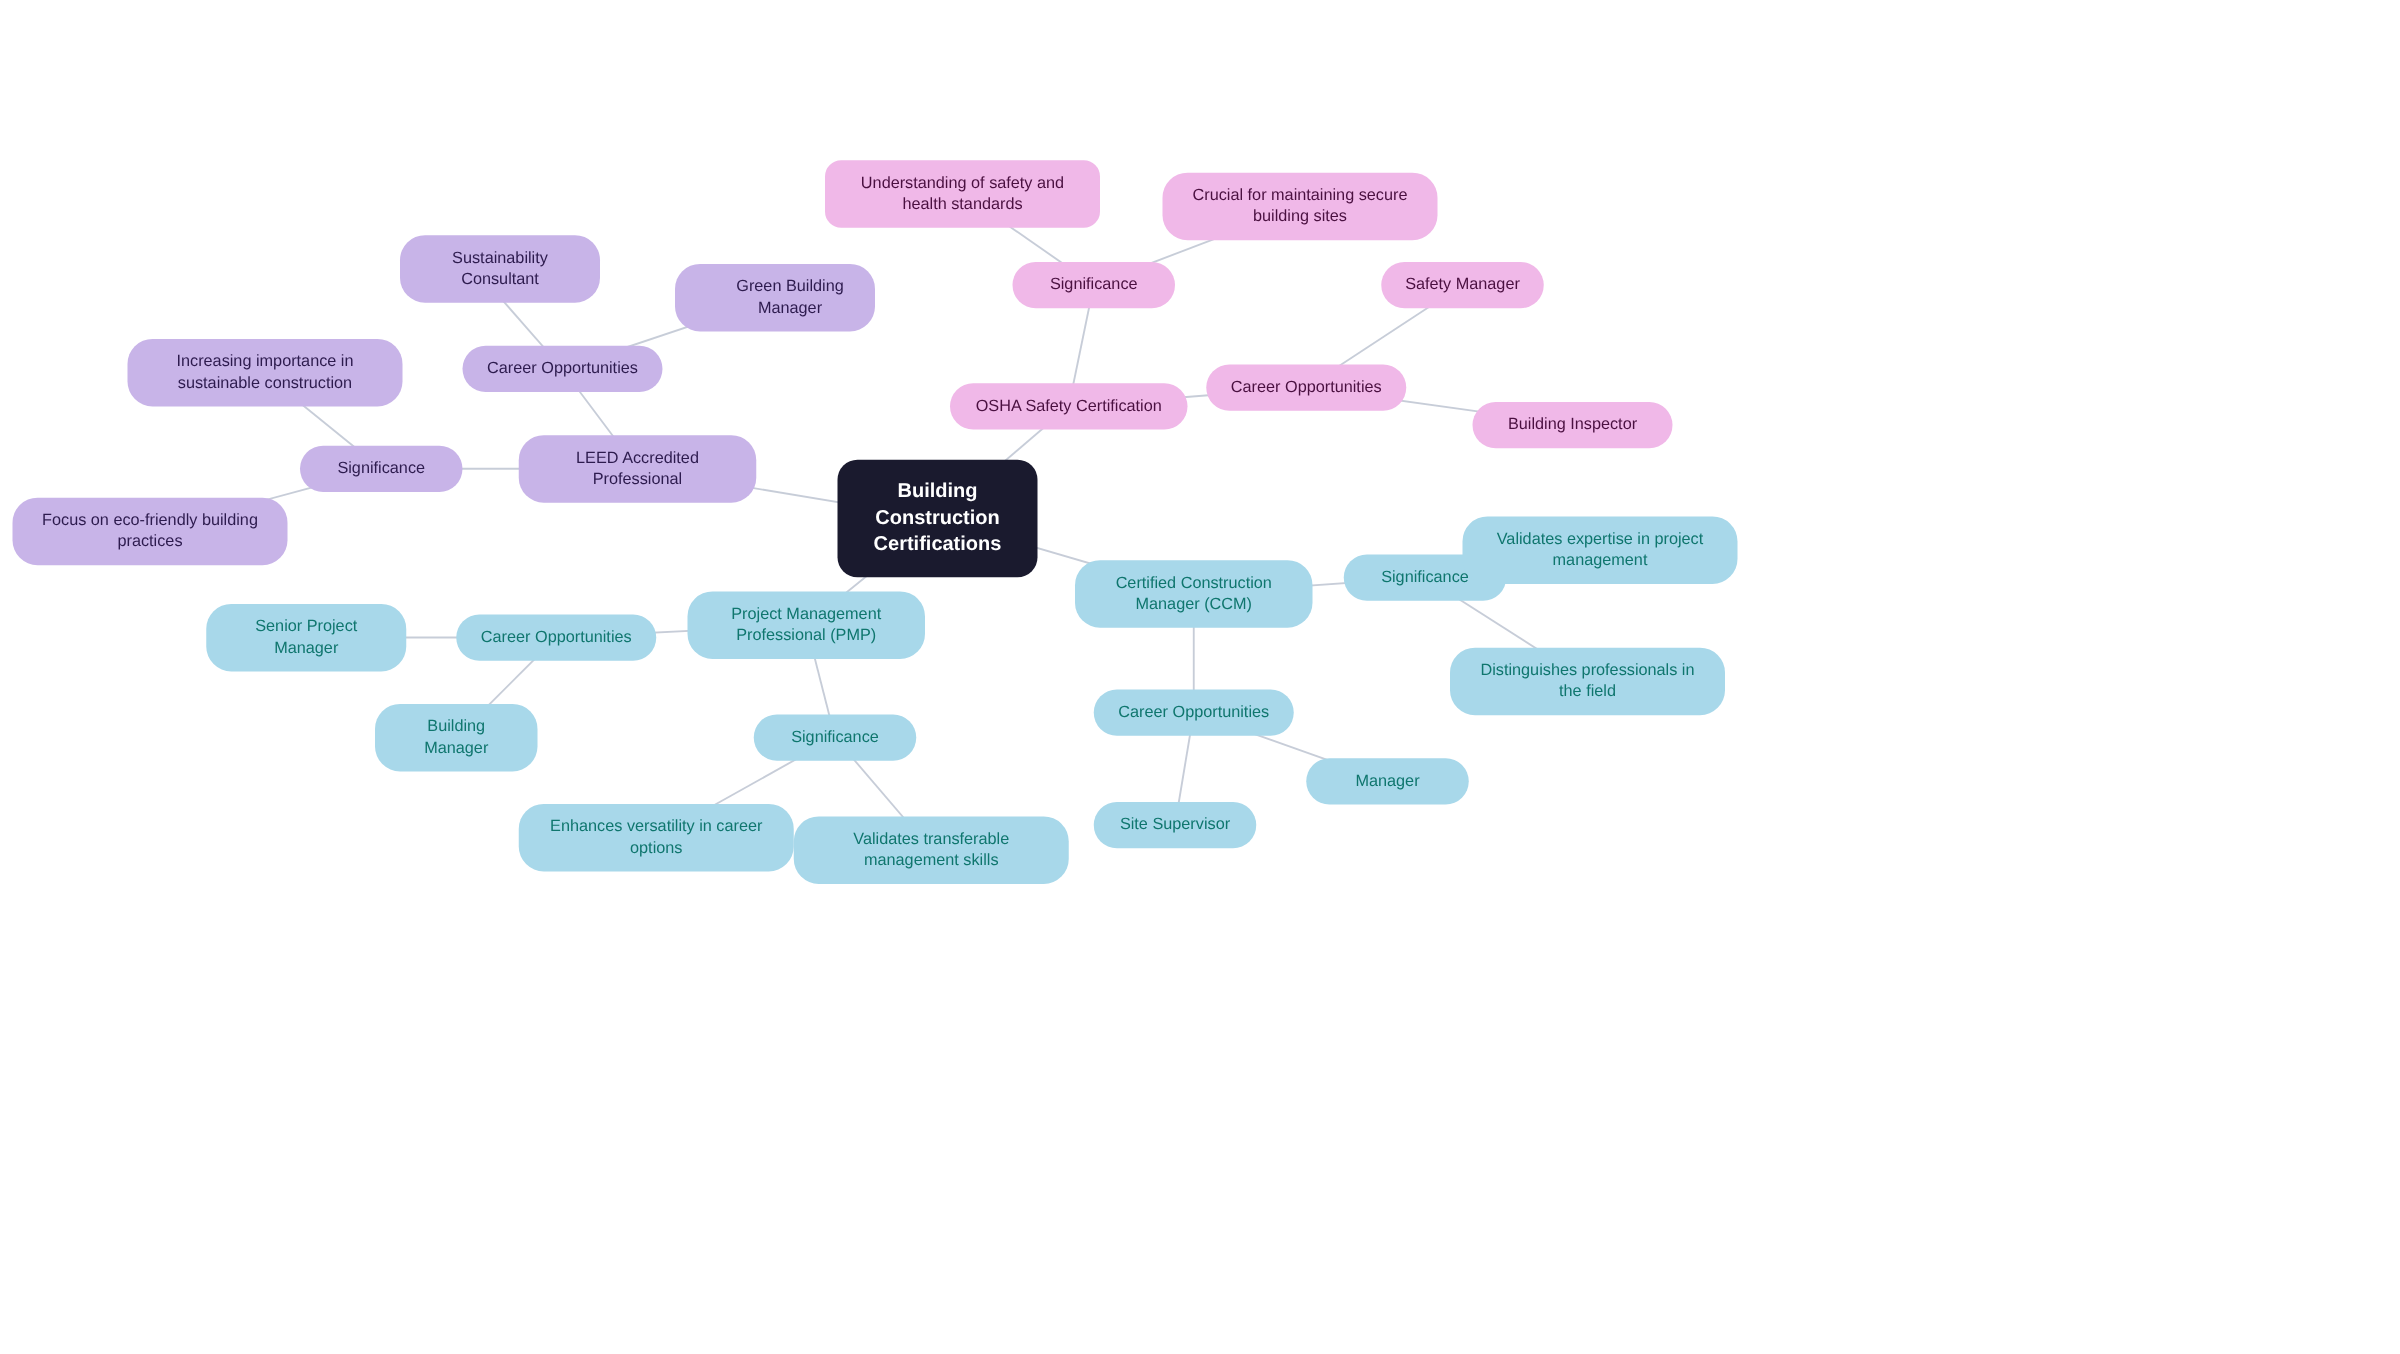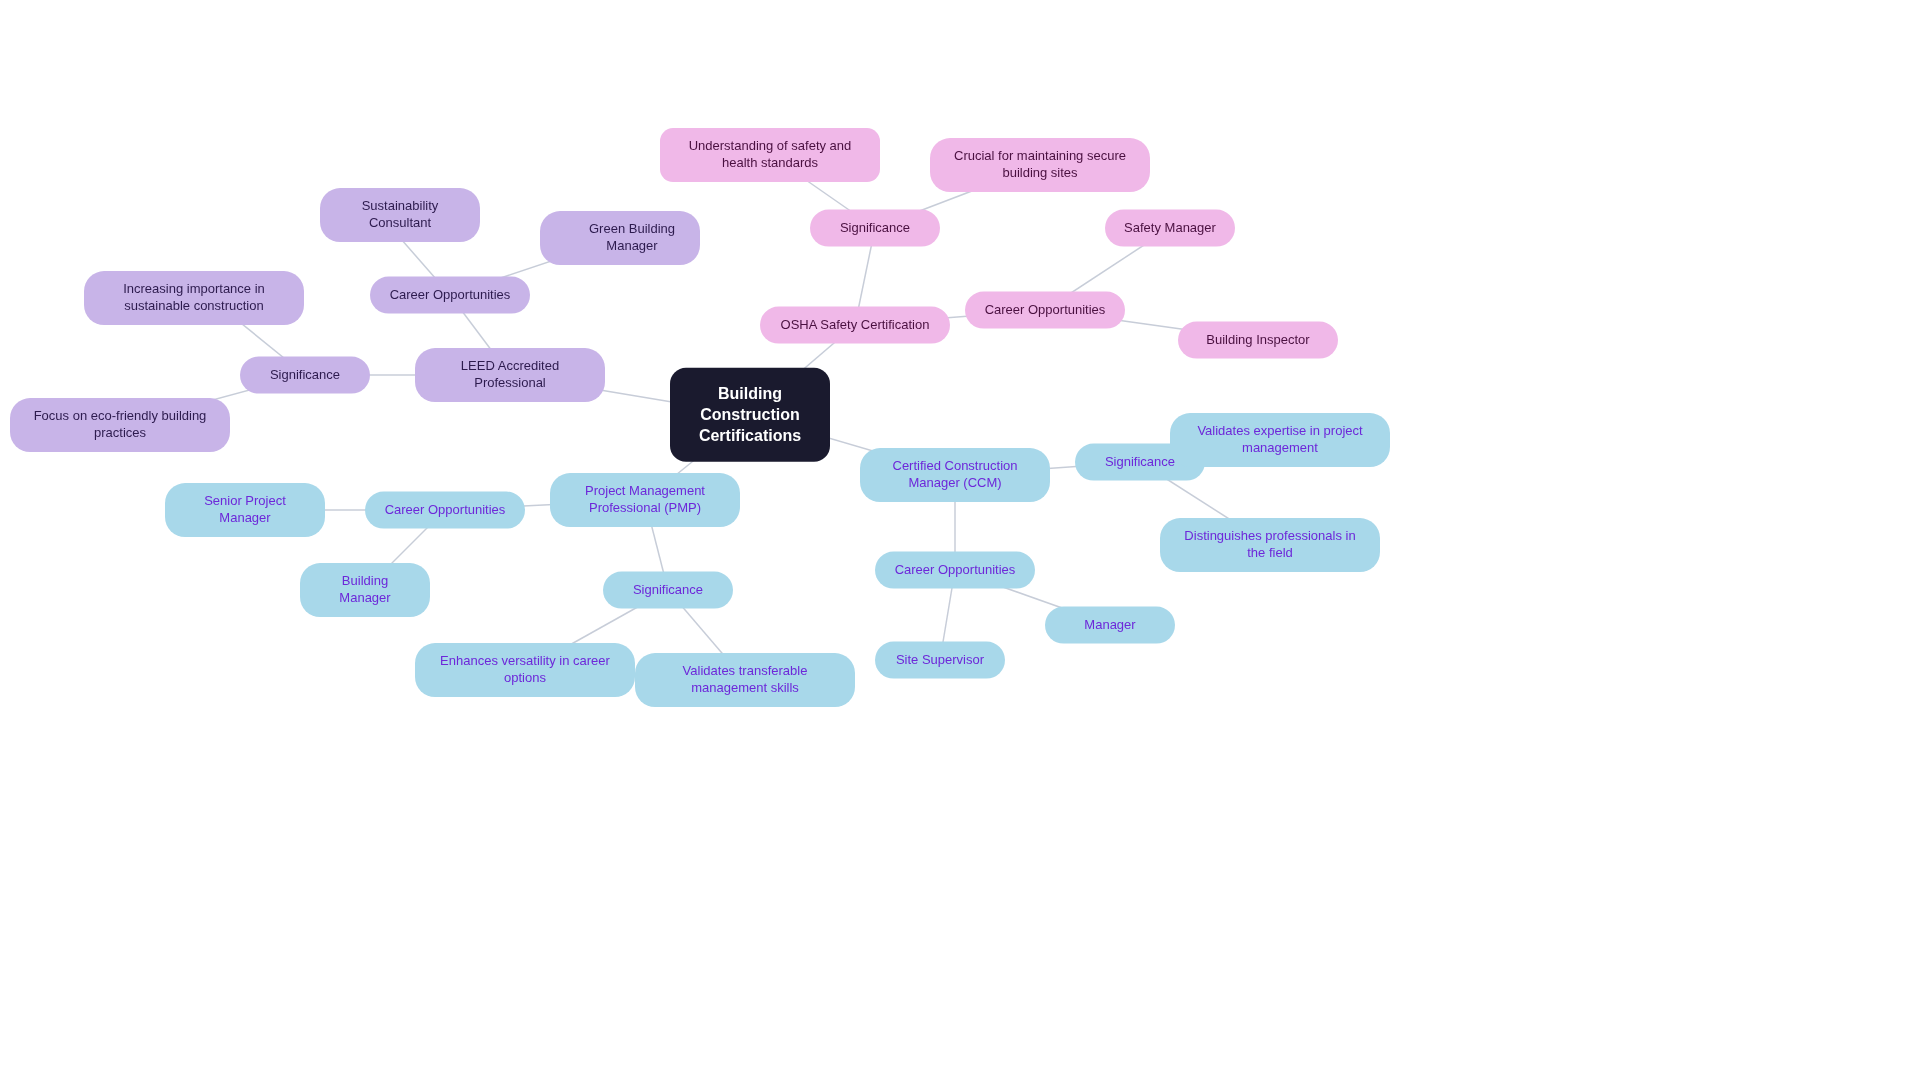--- a/index.html
+++ b/index.html
@@ -50,21 +50,21 @@
       color: #2d1b4e;
       border: none;
     }
     .node-pink {
       background: #f0b8e8;
       color: #4a1040;
       border: none;
     }
     .node-blue {
       background: #a8d8ea;
-      color: #6d28d9;
+      color: #0f766e;
       border: none;
     }
     .node-sm { width: 130px; font-size: 13px; }
     .node-md { width: 160px; font-size: 13px; }
     .node-lg { width: 190px; font-size: 13px; }
     .node-xl { width: 220px; font-size: 13px; }
   </style>
 </head>
 <body>
 
@@ -100,21 +100,21 @@
       <line x1="1140" y1="462" x2="1270" y2="545" stroke="#b0b8c8" stroke-width="1.5" opacity="0.7"></line>
     </svg>
   <div id="nodes-layer">
       <div class="node node-center" style="left: 750px; top: 415px;">Building Construction Certifications</div>
       <div class="node node-purple node-lg" style="left: 510px; top: 375px;">LEED Accredited Professional</div>
       <div class="node node-purple node-sm" style="left: 305px; top: 375px;">Significance</div>
       <div class="node node-purple node-md" style="left: 450px; top: 295px;">Career Opportunities</div>
       <div class="node node-purple node-md" style="left: 620px; top: 238px; padding-left: 40px;">Green Building Manager</div>
       <div class="node node-purple node-md" style="left: 400px; top: 215px;">Sustainability Consultant</div>
       <div class="node node-purple node-xl" style="left: 120px; top: 425px;">Focus on eco-friendly building practices</div>
-      <div class="node node-purple node-xl" style="left: 194px; top: 298px;">Increasing importance in sustainable construction</div>
+      <div class="node node-purple node-xl" style="left: 212px; top: 298px;">Increasing importance in sustainable construction</div>
       <div class="node node-pink node-lg" style="left: 855px; top: 325px;">OSHA Safety Certification</div>
       <div class="node node-pink node-sm" style="left: 875px; top: 228px;">Significance</div>
       <div class="node node-pink node-md" style="left: 1045px; top: 310px;">Career Opportunities</div>
       <div class="node node-pink node-sm" style="left: 1170px; top: 228px;">Safety Manager</div>
       <div class="node node-pink node-md" style="left: 1258px; top: 340px;">Building Inspector</div>
       <div class="node node-pink node-xl" style="left: 770px; top: 155px; border-radius: 13px;">Understanding of safety and health standards</div>
       <div class="node node-pink node-xl" style="left: 1040px; top: 165px; text-align: center;">Crucial for maintaining secure building sites</div>
       <div class="node node-blue node-lg" style="left: 645px; top: 500px;">Project Management Professional (PMP)</div>
       <div class="node node-blue node-sm" style="left: 668px; top: 590px;">Significance</div>
       <div class="node node-blue node-md" style="left: 445px; top: 510px;">Career Opportunities</div>

